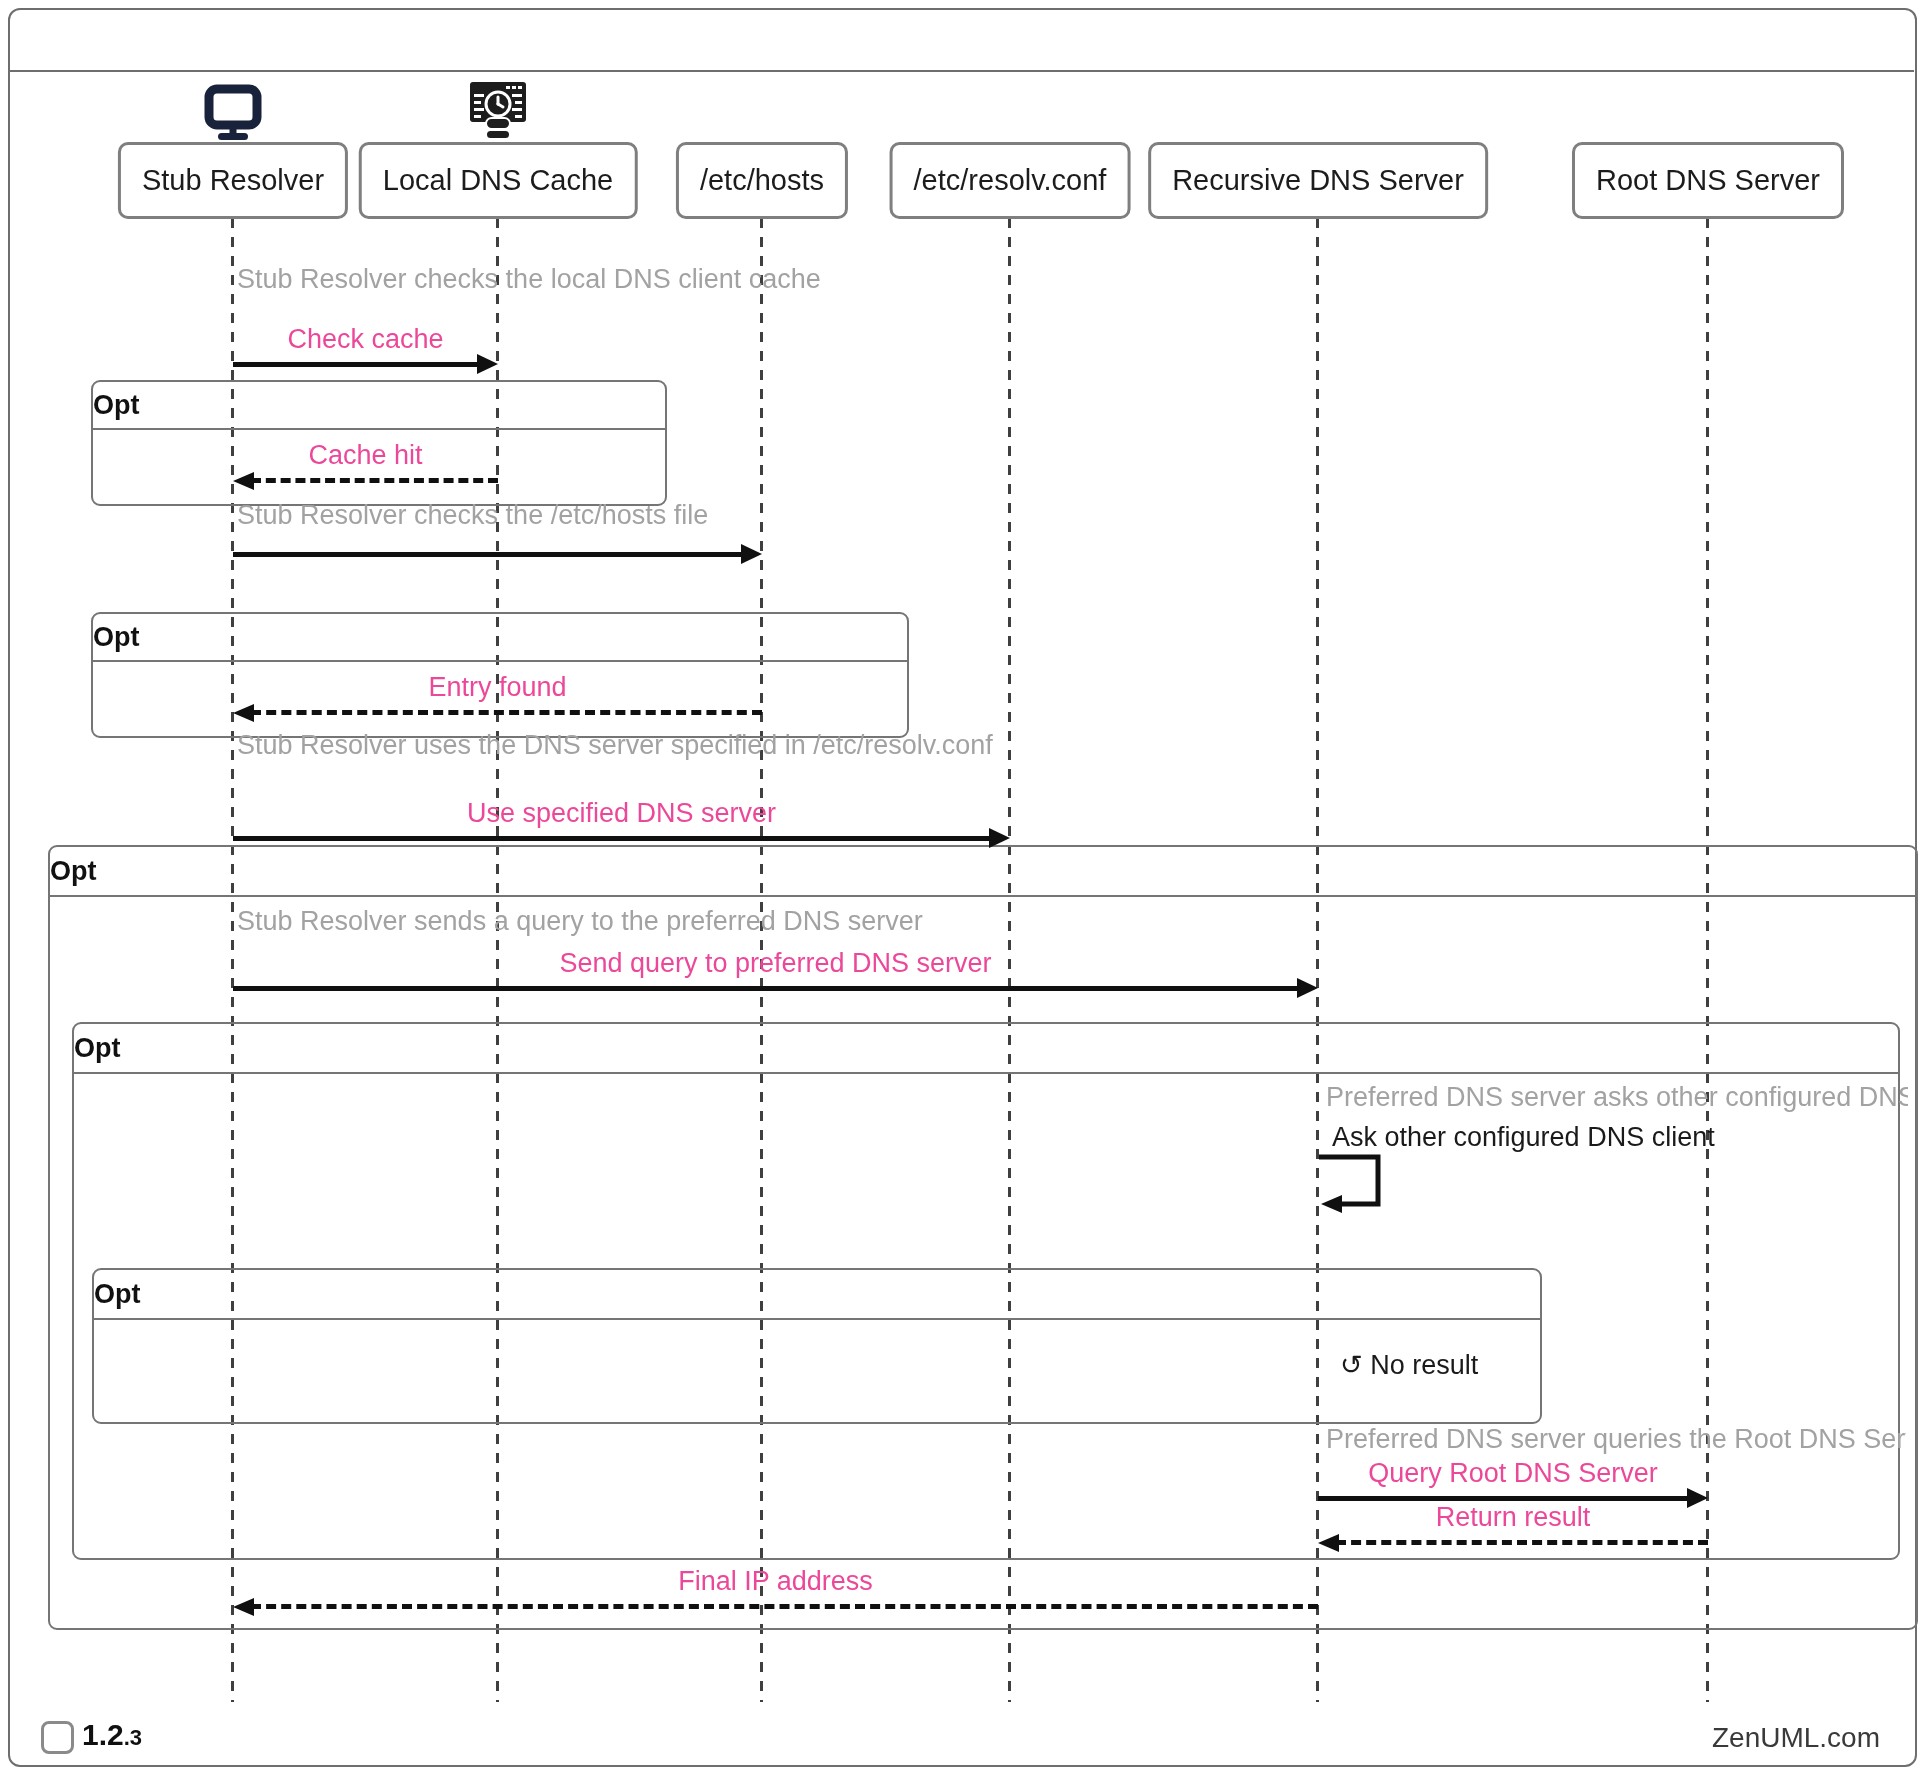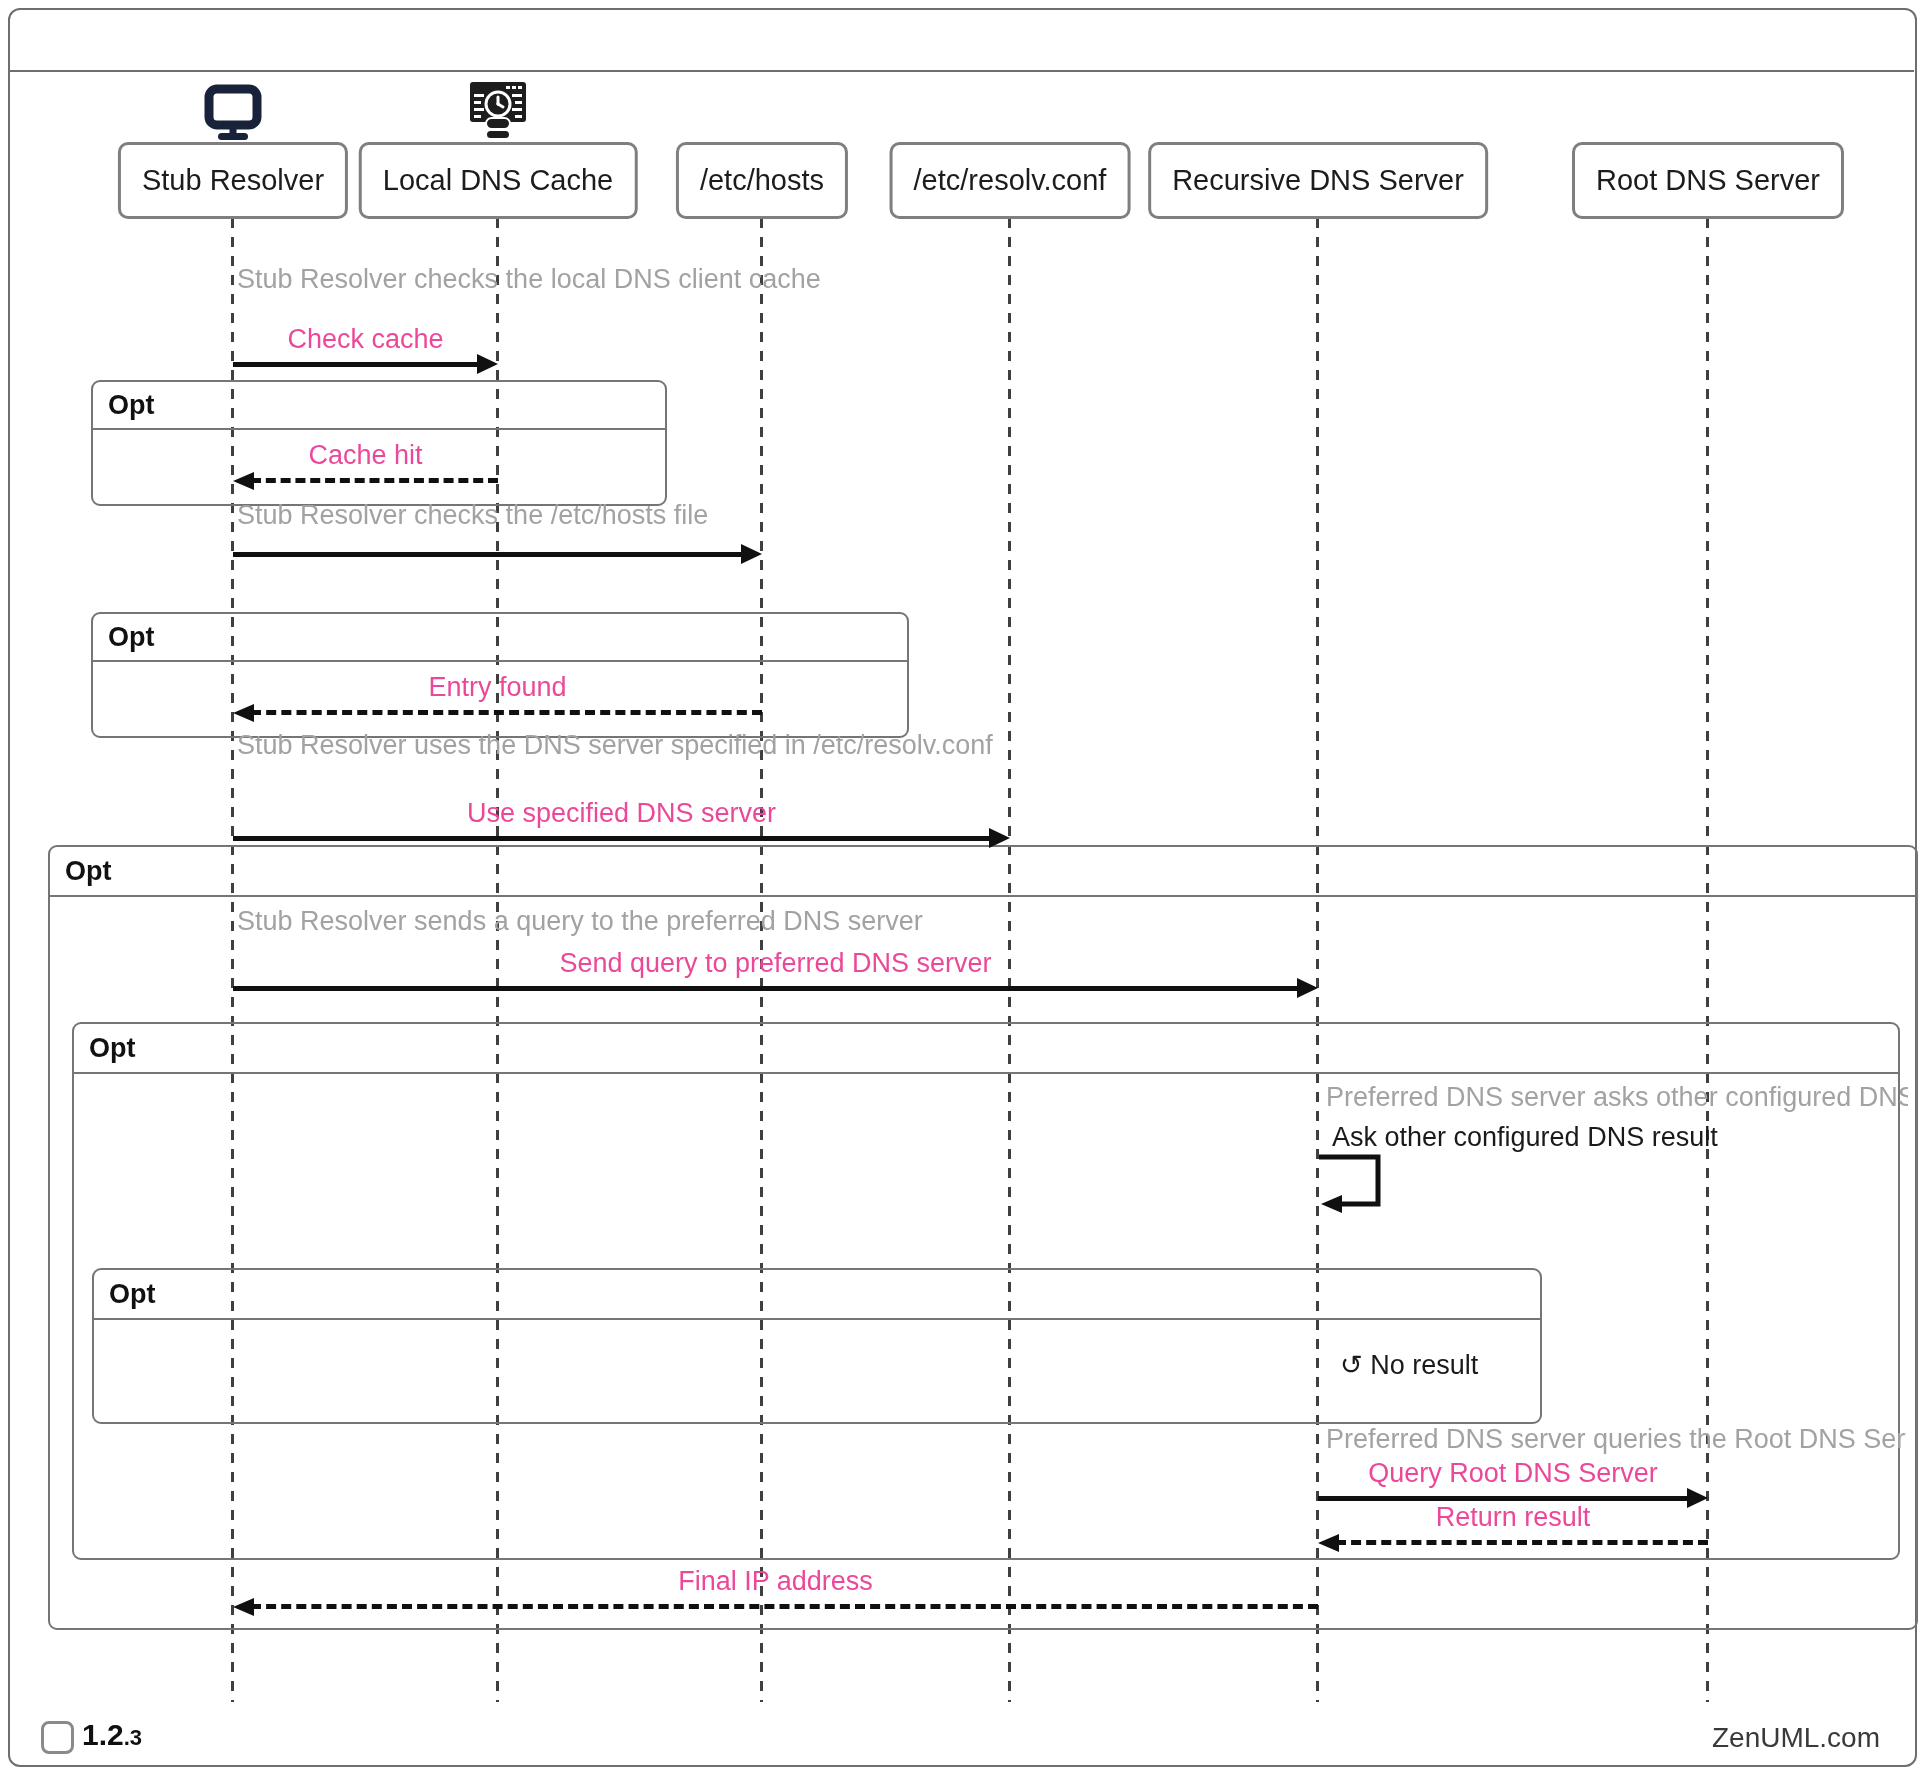--- a/index.html
+++ b/index.html
@@ -17,21 +17,21 @@
     background-image:repeating-linear-gradient(to bottom,#3f3f3f 0 10px,transparent 10px 19px);}
   
   .participant{position:absolute;top:142px;height:71px;z-index:4;
     transform:translateX(-50%);display:flex;align-items:center;
     background:#fff;border:3px solid #7f7f7f;border-radius:10px;
     padding:0 21px;font-size:29px;color:#1c1c1c;white-space:nowrap;}
   .actor-icon{position:absolute;z-index:4;}
   
   .frag{position:absolute;border:2.5px solid #757575;border-radius:9px;z-index:2;}
   .frag-header{height:46px;border-bottom:2.5px solid #757575;display:flex;
-    align-items:center;padding-left:15px;font-size:27px;font-weight:bold;color:#111;}
+    align-items:center;font-size:27px;font-weight:bold;color:#111;}
   
   .msg{position:absolute;z-index:3;}
   .msg .lbl{text-align:center;font-size:27px;color:#ec4899;white-space:nowrap;
     line-height:30px;margin-bottom:8px;}
   .msg .shaft{position:relative;}
   .msg.solid .shaft{height:5px;background:#101010;margin-right:18px;}
   .msg.solid .shaft::after{content:"";position:absolute;right:-18px;top:-8px;
     border-left:21px solid #101010;border-top:10.5px solid transparent;
     border-bottom:10.5px solid transparent;}
   .msg.dashed .shaft{height:0;border-top:5px dashed #101010;margin-left:18px;}
@@ -167,21 +167,21 @@
   <div class="msg solid" style="left:233px;top:798px;width:777px">
     <div class="lbl">Use specified DNS server</div>
     <div class="shaft"></div>
   </div>
 
   <div class="msg solid" style="left:233px;top:948px;width:1085px">
     <div class="lbl">Send query to preferred DNS server</div>
     <div class="shaft"></div>
   </div>
 
-  <div class="plain-label" style="left:1332px;top:1122px">Ask other configured DNS result</div>
+  <div class="plain-label" style="left:1332px;top:1122px">Ask other configured DNS client</div>
   <svg style="position:absolute;left:1316px;top:1152px;z-index:3" width="84" height="72" viewBox="0 0 84 72">
     <path d="M 3 5 H 62 V 52 H 24" fill="none" stroke="#101010" stroke-width="5"></path>
     <polygon points="26,43 26,61 5,52" fill="#101010"></polygon>
   </svg>
 
   <div class="plain-label" style="left:1340px;top:1350px">
     <span>↺</span>
     <span>No result</span>
   </div>
 

